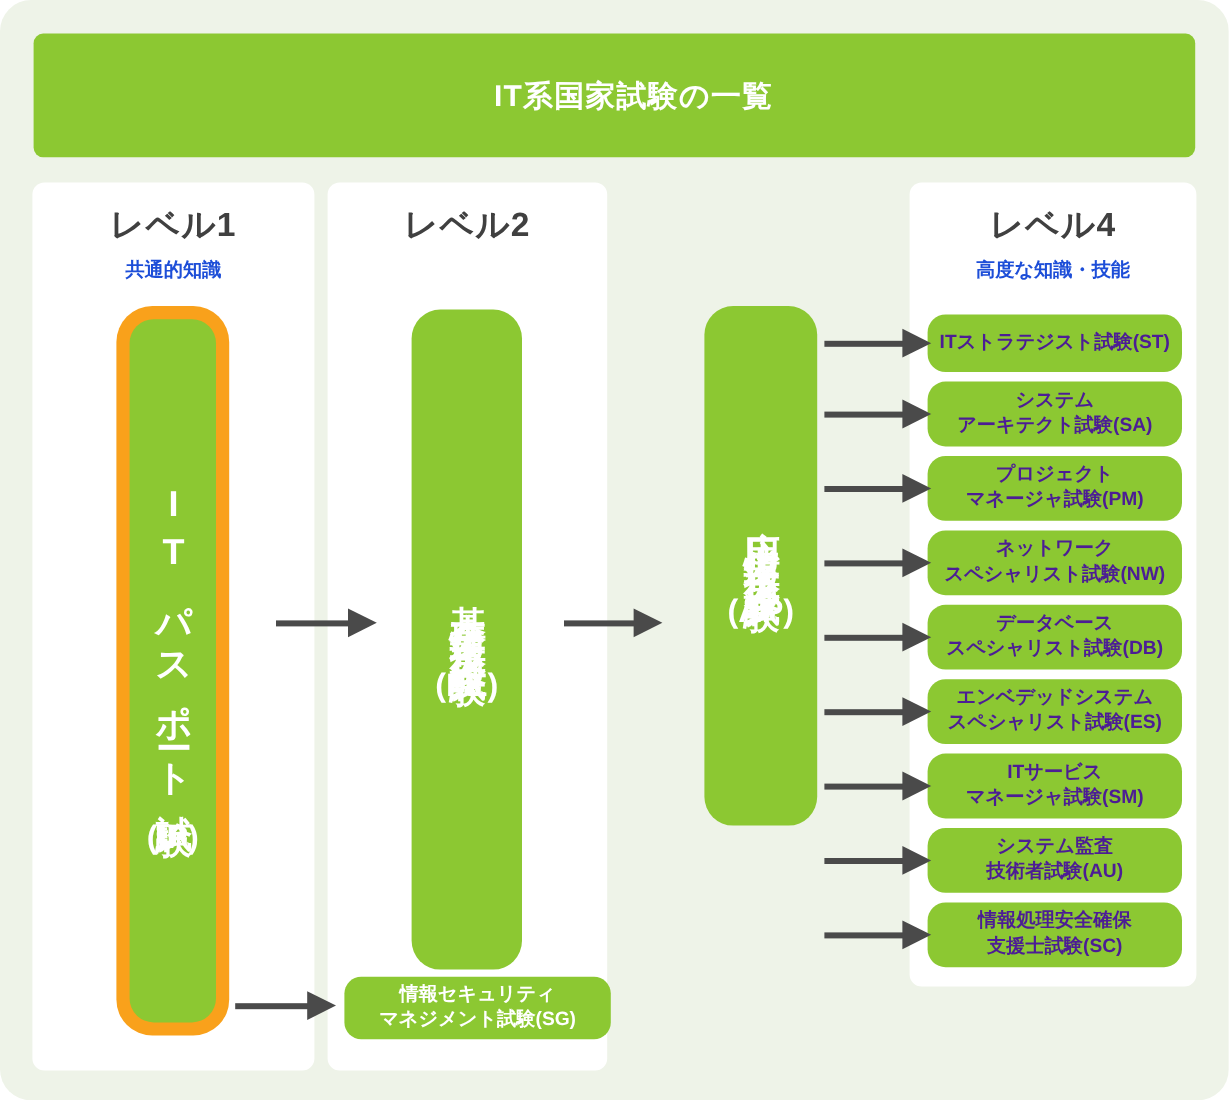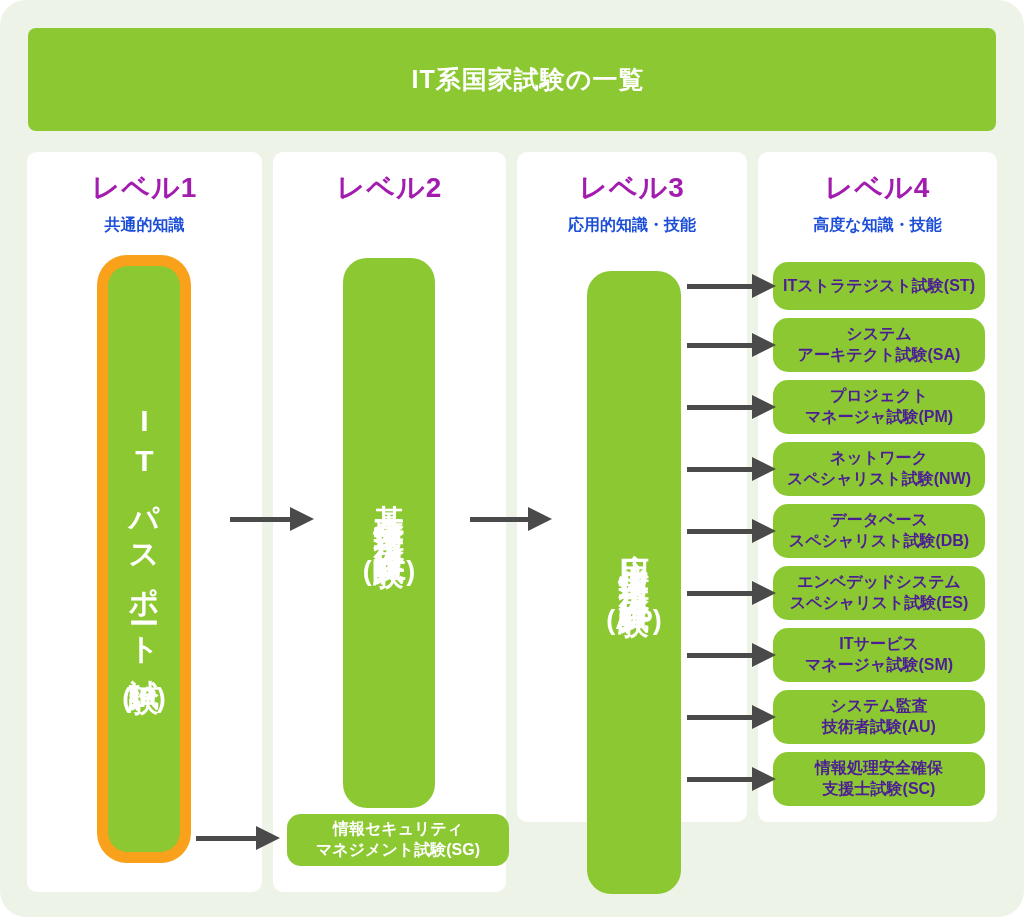--- a/index.html
+++ b/index.html
@@ -30,21 +30,21 @@
   .panel {
     position: absolute; top: 152px;
     background: #ffffff; border-radius: 10px;
     text-align: center; padding-top: 17px;
   }
   .panel-1 { left: 27px;  width: 235px; height: 740px; }
   .panel-2 { left: 273px; width: 233px; height: 740px; }
   .panel-3 { left: 517px; width: 230px; height: 670px; }
   .panel-4 { left: 758px; width: 239px; height: 670px; }
   .level-label {
-    font-size: 28px; font-weight: bold; color: #a21caf; letter-spacing: 1px;
+    font-size: 28px; font-weight: bold; color: #404040; letter-spacing: 1px;
   }
   .level-subtitle {
     margin-top: 8px; font-size: 16px; font-weight: bold; color: #1d4ed8;
   }
   
   .exam-vertical {
     position: absolute;
     background: #8cc832; border-radius: 24px;
     display: flex; flex-direction: column;
     align-items: center; justify-content: center;
@@ -55,21 +55,21 @@
     background: #f9a11b; border-radius: 30px;
     padding: 11px;
   }
   .exam-ip-inner {
     width: 100%; height: 100%;
     background: #8cc832; border-radius: 20px;
     display: flex; flex-direction: column;
     align-items: center; justify-content: center;
   }
   .exam-fe { left: 343px; top: 258px; width: 92px; height: 550px; }
-  .exam-ap { left: 587px; top: 271px; width: 94px; height: 623px; }
+  .exam-ap { left: 587px; top: 255px; width: 94px; height: 433px; }
   .vtext {
     writing-mode: vertical-rl; text-orientation: upright;
     color: #ffffff; font-size: 30px; font-weight: bold;
     letter-spacing: 7px; line-height: 1;
   }
   .vcode {
     margin-top: 13px; color: #ffffff;
     font-size: 27px; font-weight: bold; letter-spacing: 0px;
   }
   
@@ -126,24 +126,20 @@
     <h1>IT系国家試験の一覧</h1>
   </div>
 
   <div class="panel panel-1">
     <div class="level-label">レベル1</div>
     <div class="level-subtitle">共通的知識</div>
   </div>
   <div class="panel panel-2">
     <div class="level-label">レベル2</div>
   </div>
-  <div class="panel panel-3">
-    <div class="level-label">レベル3</div>
-    <div class="level-subtitle">応用的知識・技能</div>
-  </div>
   <div class="panel panel-4">
     <div class="level-label">レベル4</div>
     <div class="level-subtitle">高度な知識・技能</div>
   </div>
 
   <div class="exam-ip-outline">
     <div class="exam-ip-inner">
       <span class="vtext">ITパスポート試験</span>
       <span class="vcode">(IP)</span>
     </div>

